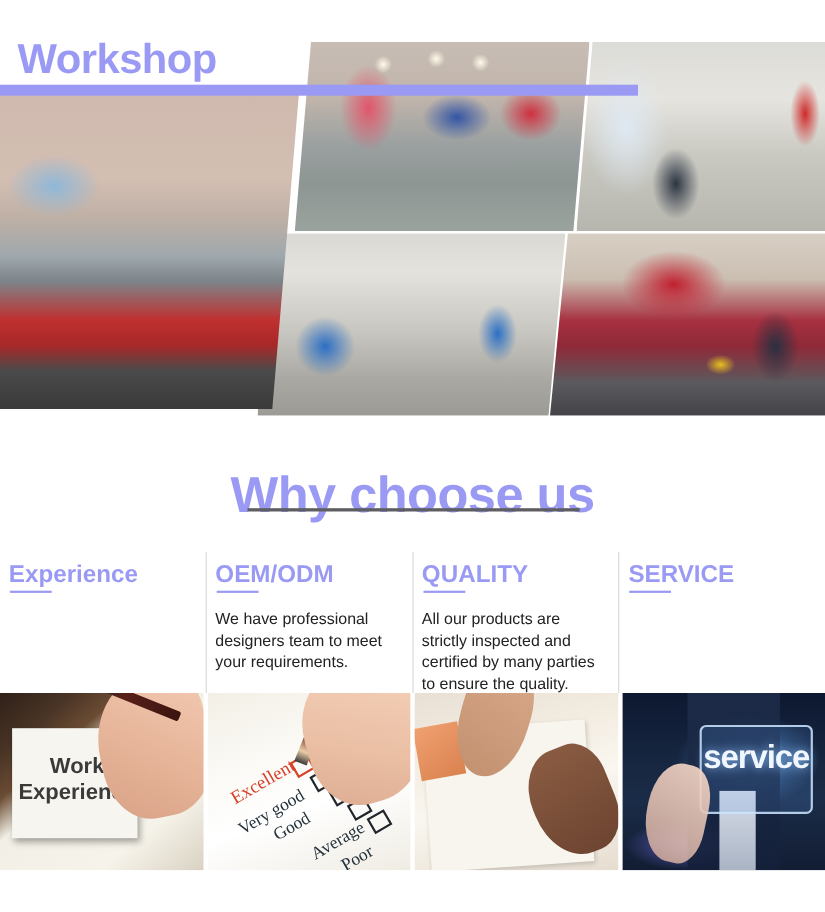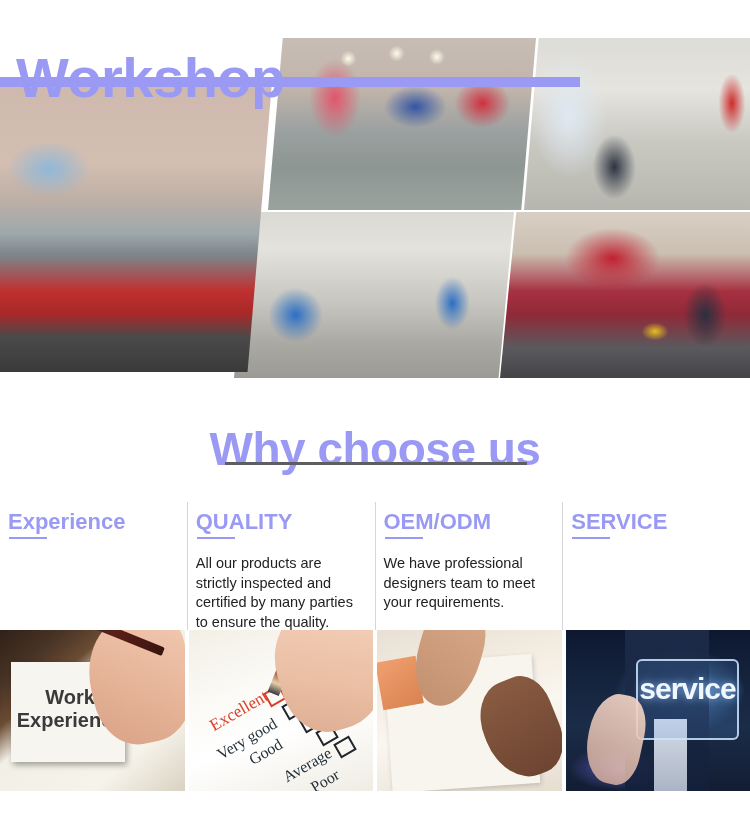--- a/index.html
+++ b/index.html
@@ -19,21 +19,21 @@
   .workshop-section {
     position: relative;
     width: 750px;
     height: 382px;
   }
 
   .workshop-title {
     position: absolute;
     left: 16px;
     top: 8px;
-    font-size: 56px;
+    font-size: 38px;
     font-weight: bold;
     color: #9a9af5;
     letter-spacing: -0.5px;
     line-height: 1.15;
     z-index: 6;
     white-space: nowrap;
   }
 
   .workshop-bar {
     position: absolute;
@@ -442,29 +442,29 @@
 </section>
 
 <section class="features">
 
   <div class="feature-col">
     <div class="feature-head">Experience</div>
     <div class="feature-rule"></div>
   </div>
 
   <div class="feature-col">
+    <div class="feature-head">OEM/ODM</div>
+    <div class="feature-rule"></div>
+    <p class="feature-body">We have professional designers team to meet your requirements.</p>
+  </div>
+
+  <div class="feature-col">
     <div class="feature-head">QUALITY</div>
     <div class="feature-rule"></div>
     <p class="feature-body">All our products are strictly inspected and certified by many parties to ensure the quality.</p>
-  </div>
-
-  <div class="feature-col">
-    <div class="feature-head">OEM/ODM</div>
-    <div class="feature-rule"></div>
-    <p class="feature-body">We have professional designers team to meet your requirements.</p>
   </div>
 
   <div class="feature-col">
     <div class="feature-head">SERVICE</div>
     <div class="feature-rule"></div>
   </div>
 </section>
 
 <section class="bottom-row">
 

